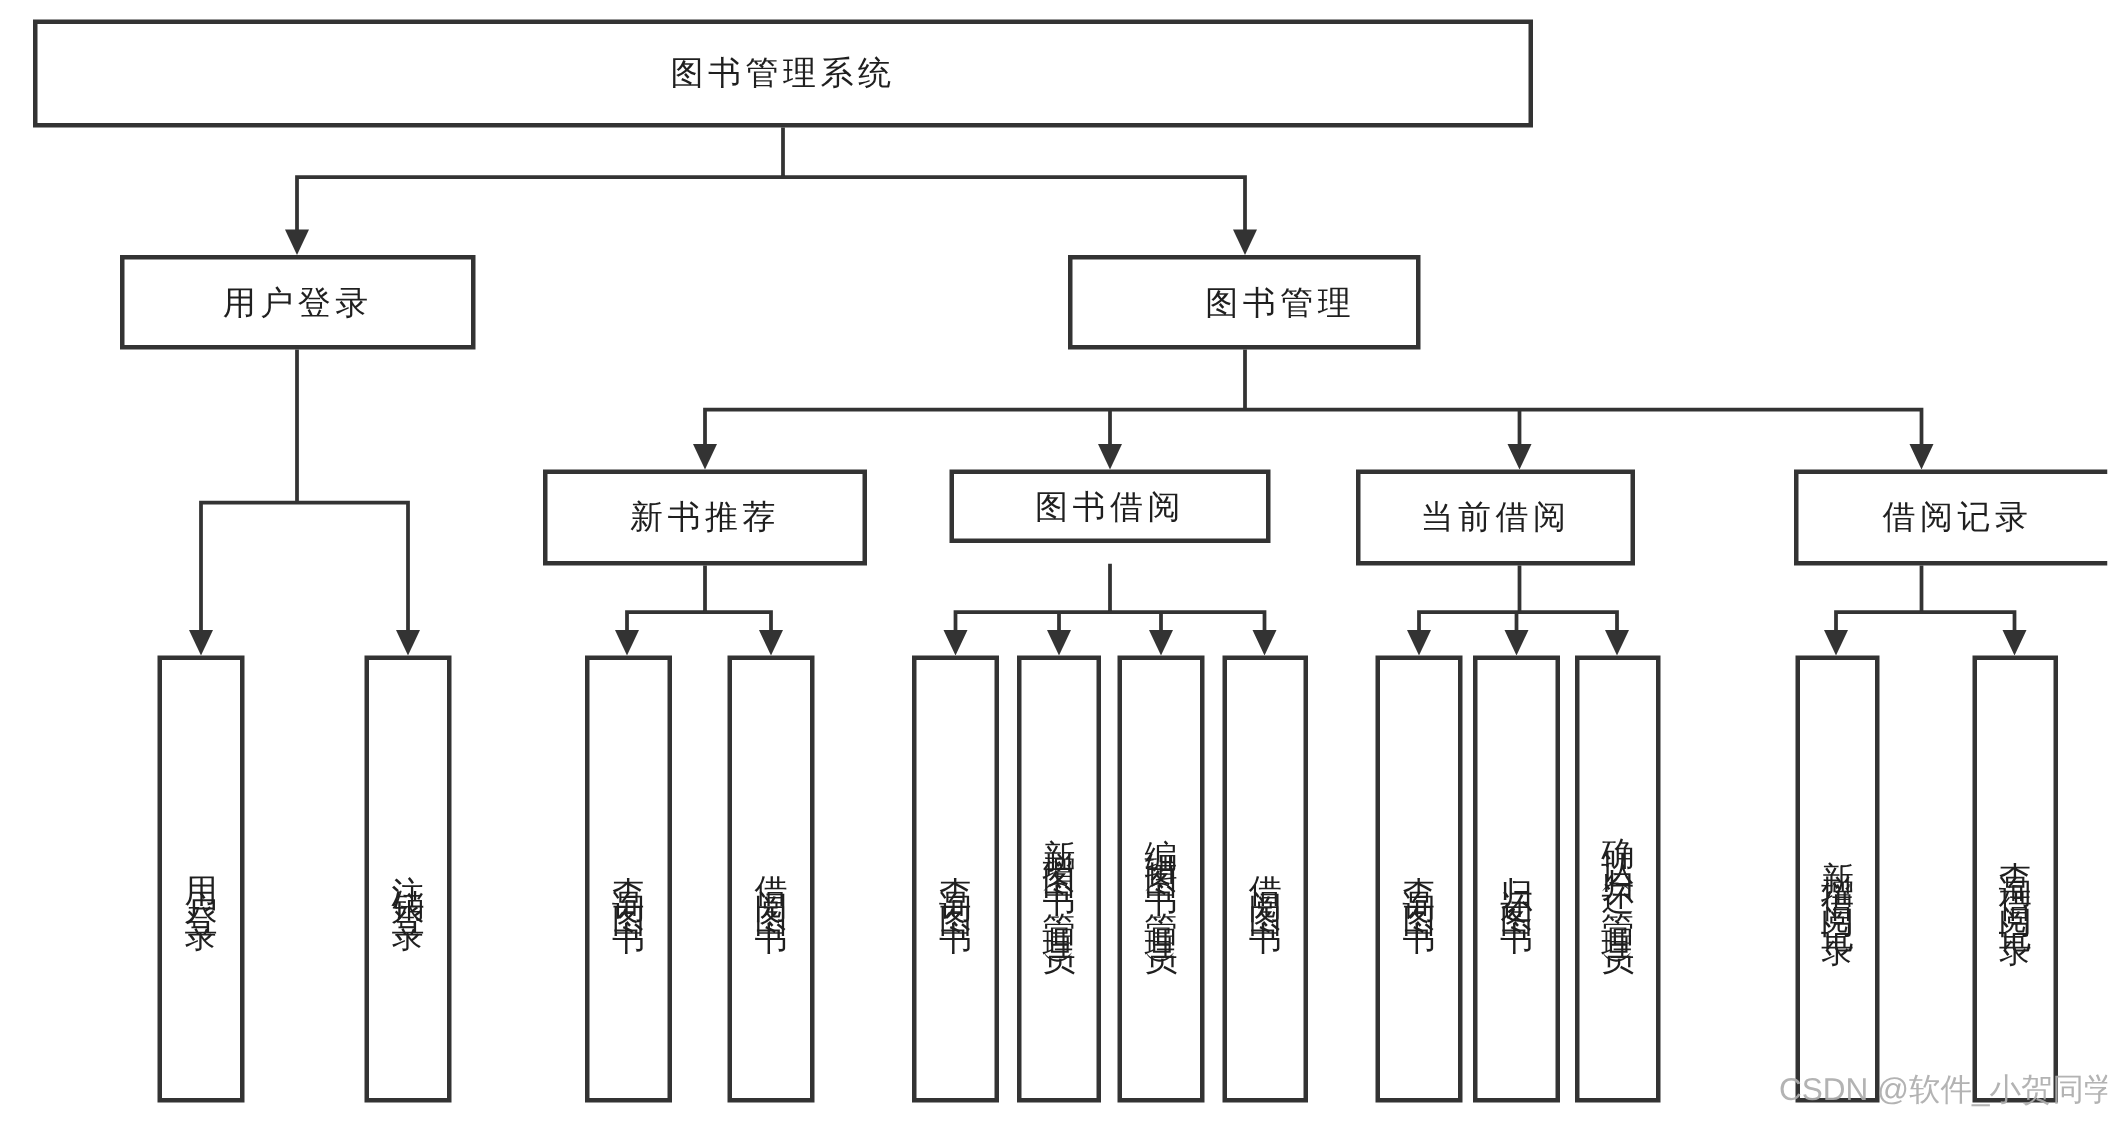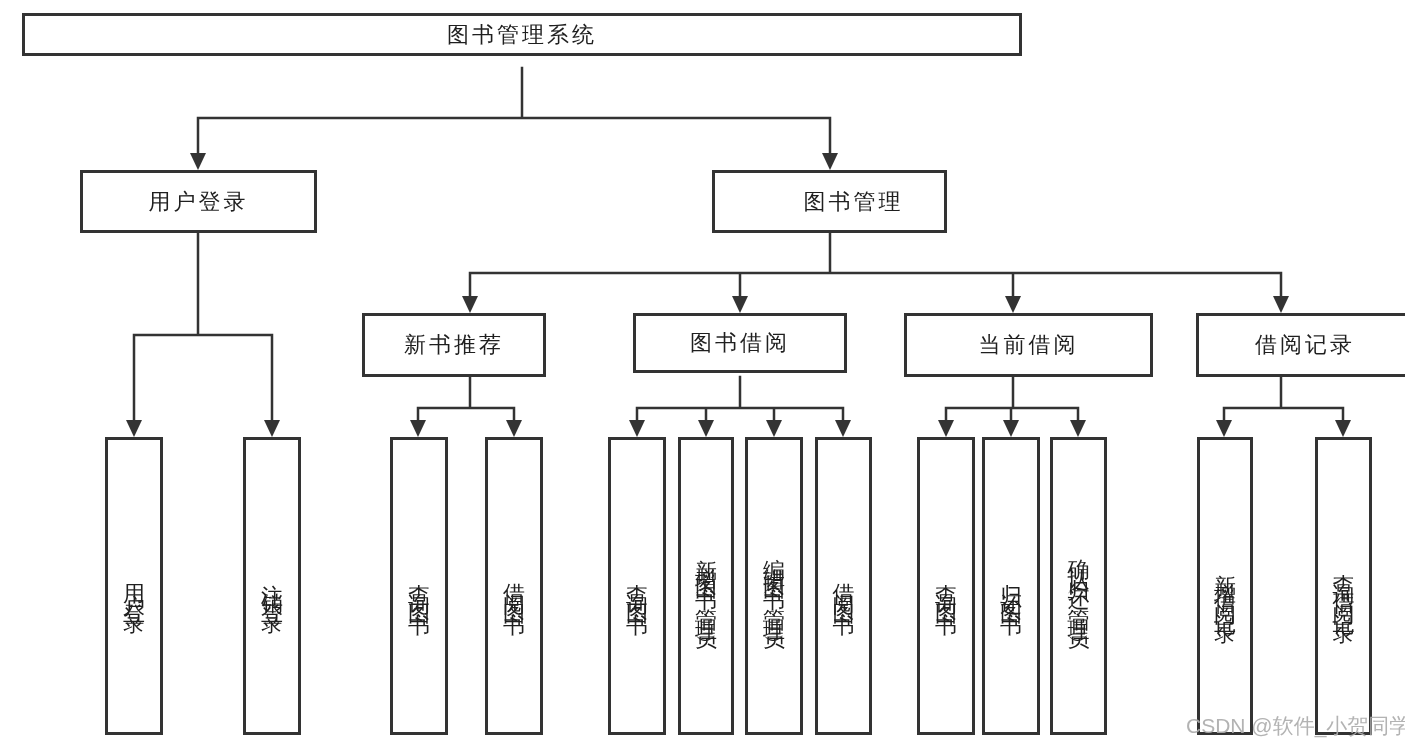--- a/index.html
+++ b/index.html
@@ -33,28 +33,28 @@
   }
   .leaf .v-label {
     writing-mode: vertical-rl;
     text-orientation: mixed;
     font-size: 22px;
     letter-spacing: 10px;
     line-height: 1;
     white-space: nowrap;
   }
   
-  .n-root   { left: 22px;   top: 13px;  width: 1000px; height: 43px; }
+  .n-root   { left: 22px;   top: 13px;  width: 1000px; height: 72px; }
   
   .n-login  { left: 80px;   top: 170px; width: 237px;  height: 63px; }
   .n-mgmt   { left: 712px;  top: 170px; width: 235px;  height: 63px; padding-left: 48px; }
   
-  .n-newrec { left: 362px;  top: 313px; width: 184px;  height: 64px; }
-  .n-borrow { left: 633px;  top: 313px; width: 214px;  height: 60px; }
-  .n-current{ left: 904px;  top: 313px; width: 249px;  height: 64px; }
+  .n-newrec { left: 362px;  top: 313px; width: 216px;  height: 64px; }
+  .n-borrow { left: 633px;  top: 313px; width: 214px;  height: 49px; }
+  .n-current{ left: 904px;  top: 313px; width: 186px;  height: 64px; }
   .n-records{ left: 1172px; top: 313px; width: 218px;  height: 64px; margin-left: 24px; }
   
   .leaf { top: 437px; height: 298px; width: 58px; }
   .lf-1  { left: 105px; }
   .lf-2  { left: 243px; }
   .lf-3  { left: 390px; }
   .lf-4  { left: 485px; }
   .lf-5  { left: 608px; }
   .lf-6  { left: 678px; width: 56px; }
   .lf-7  { left: 745px; }

